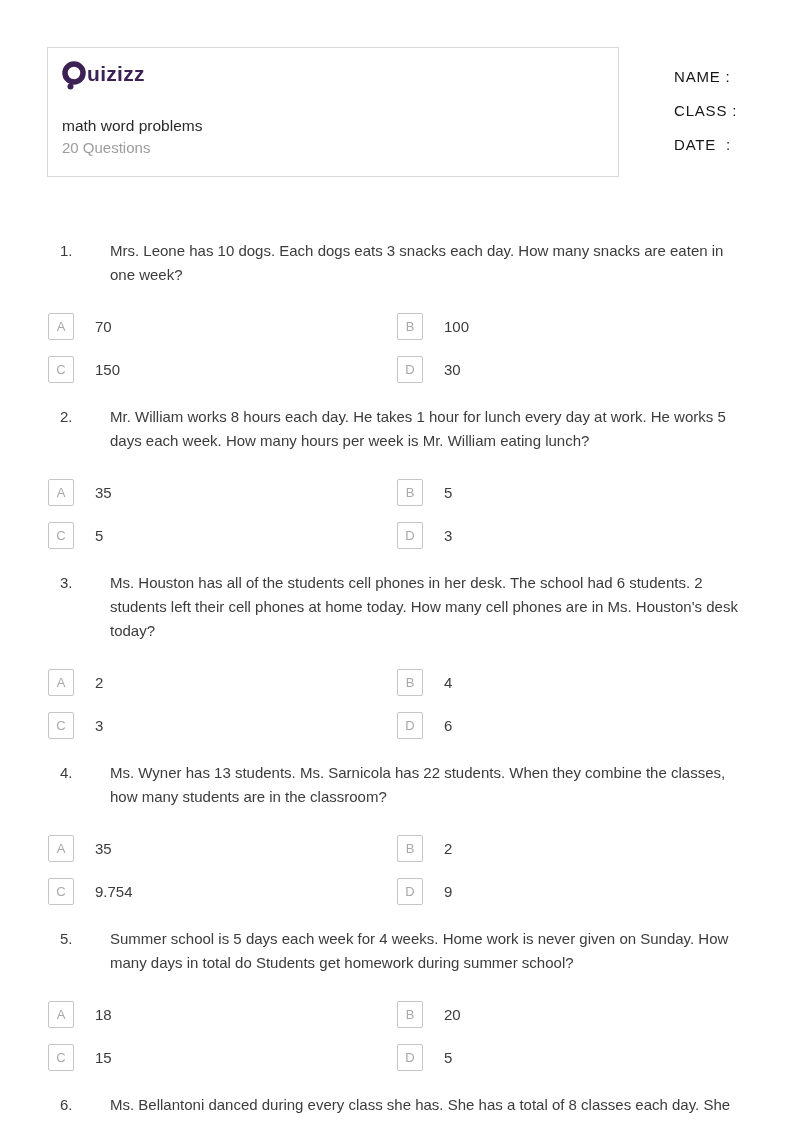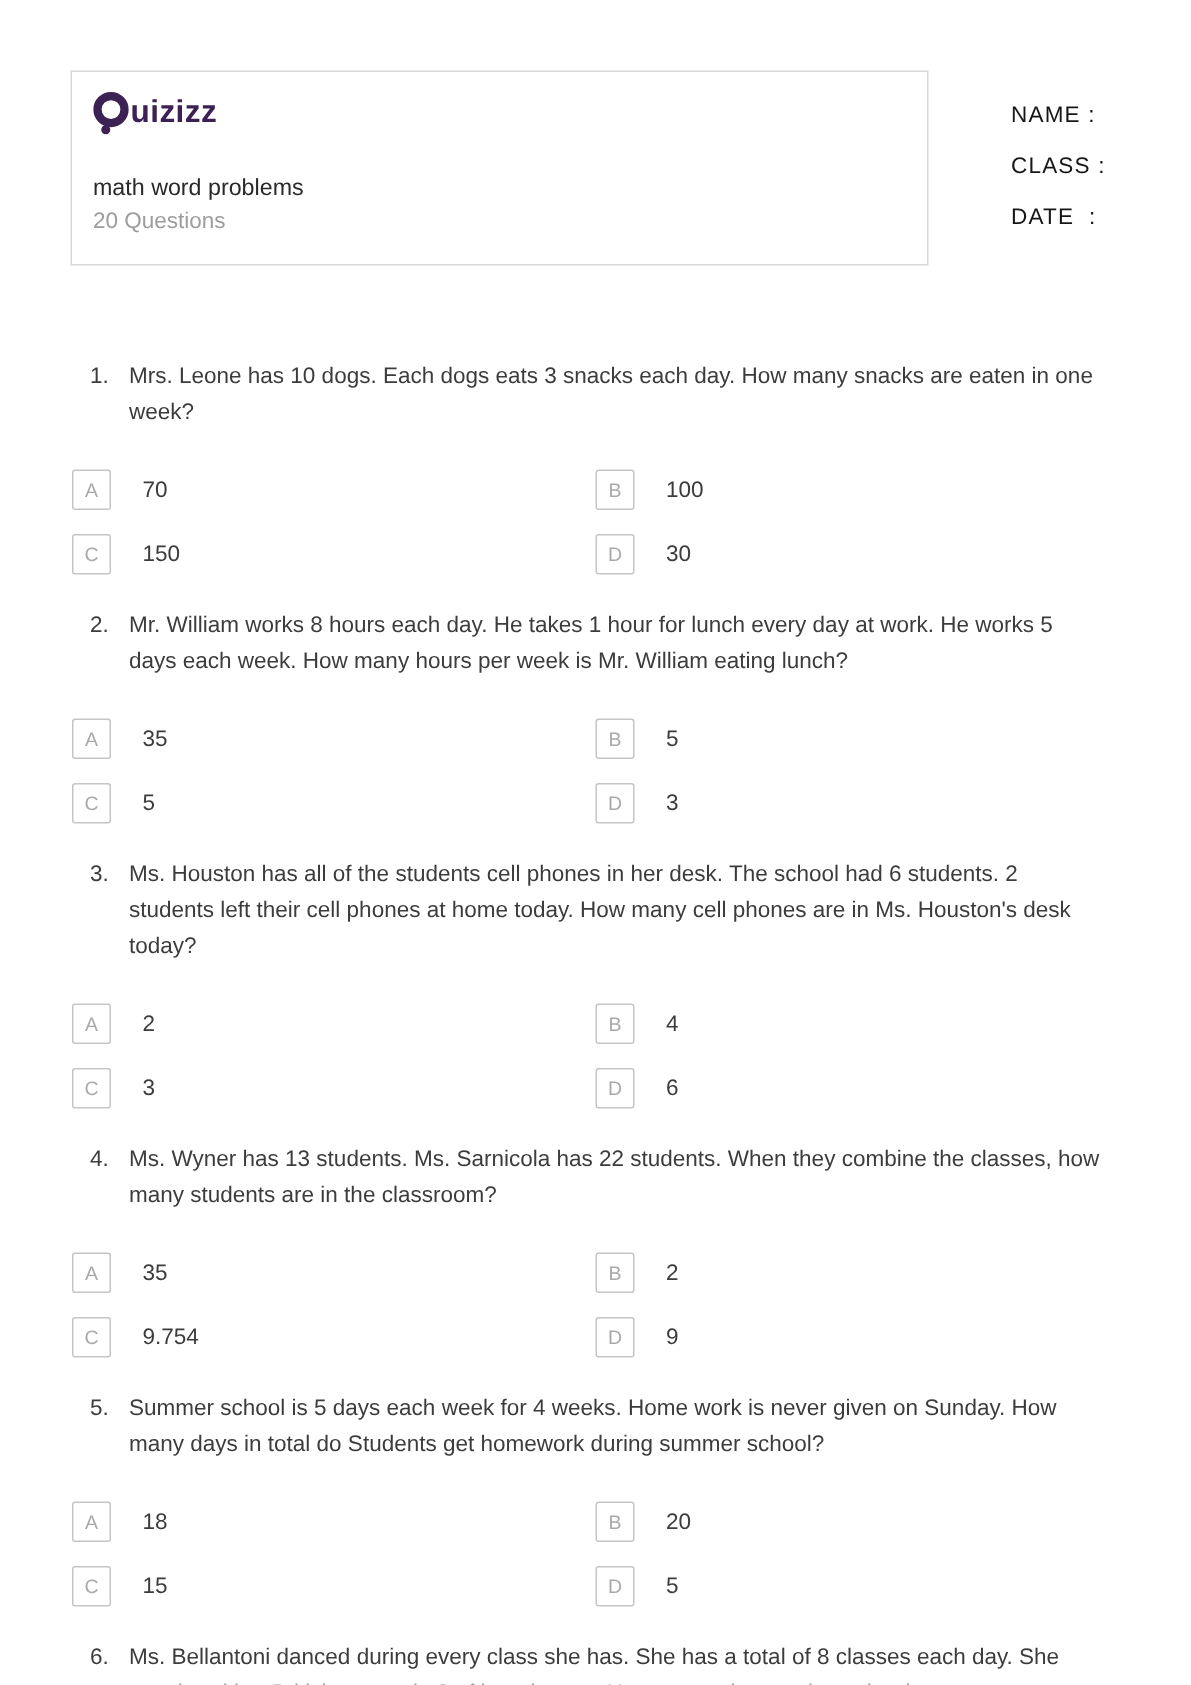--- a/index.html
+++ b/index.html
@@ -30,21 +30,21 @@
   .field-row{display:flex;align-items:flex-end;height:24px;margin-bottom:10px;flex-direction:column;}
   .field-label{
     font-size:15px;color:#161616;letter-spacing:0.8px;width:60px;flex:none;
     line-height:22px;white-space:pre;
   }
   .field-line{flex:1;border-bottom:1px solid var(--line);height:20px;}
   .questions{margin:62px 0 0 47px;width:700px;}
   .question{margin-bottom:22px;}
   .q-row{display:flex;font-size:15px;color:var(--text);line-height:24px;}
   .q-num{width:22px;margin-left:13px;flex:none;}
-  .q-text{margin-left:4px;width:648px;}
+  .q-text{margin-left:28px;width:648px;}
   .options{margin:26px 0 0 1px;display:grid;grid-template-columns:349px 349px;row-gap:16px;}
   .option{display:flex;align-items:center;}
   .opt-letter{
     width:26px;height:27px;border:1px solid var(--boxborder);border-radius:2px;
     display:flex;align-items:center;justify-content:center;
     font-size:13px;color:var(--boxletter);flex:none;background:#fff;
   }
   .opt-value{margin-left:21px;font-size:15px;color:var(--text);}
 </style>
 </head>

